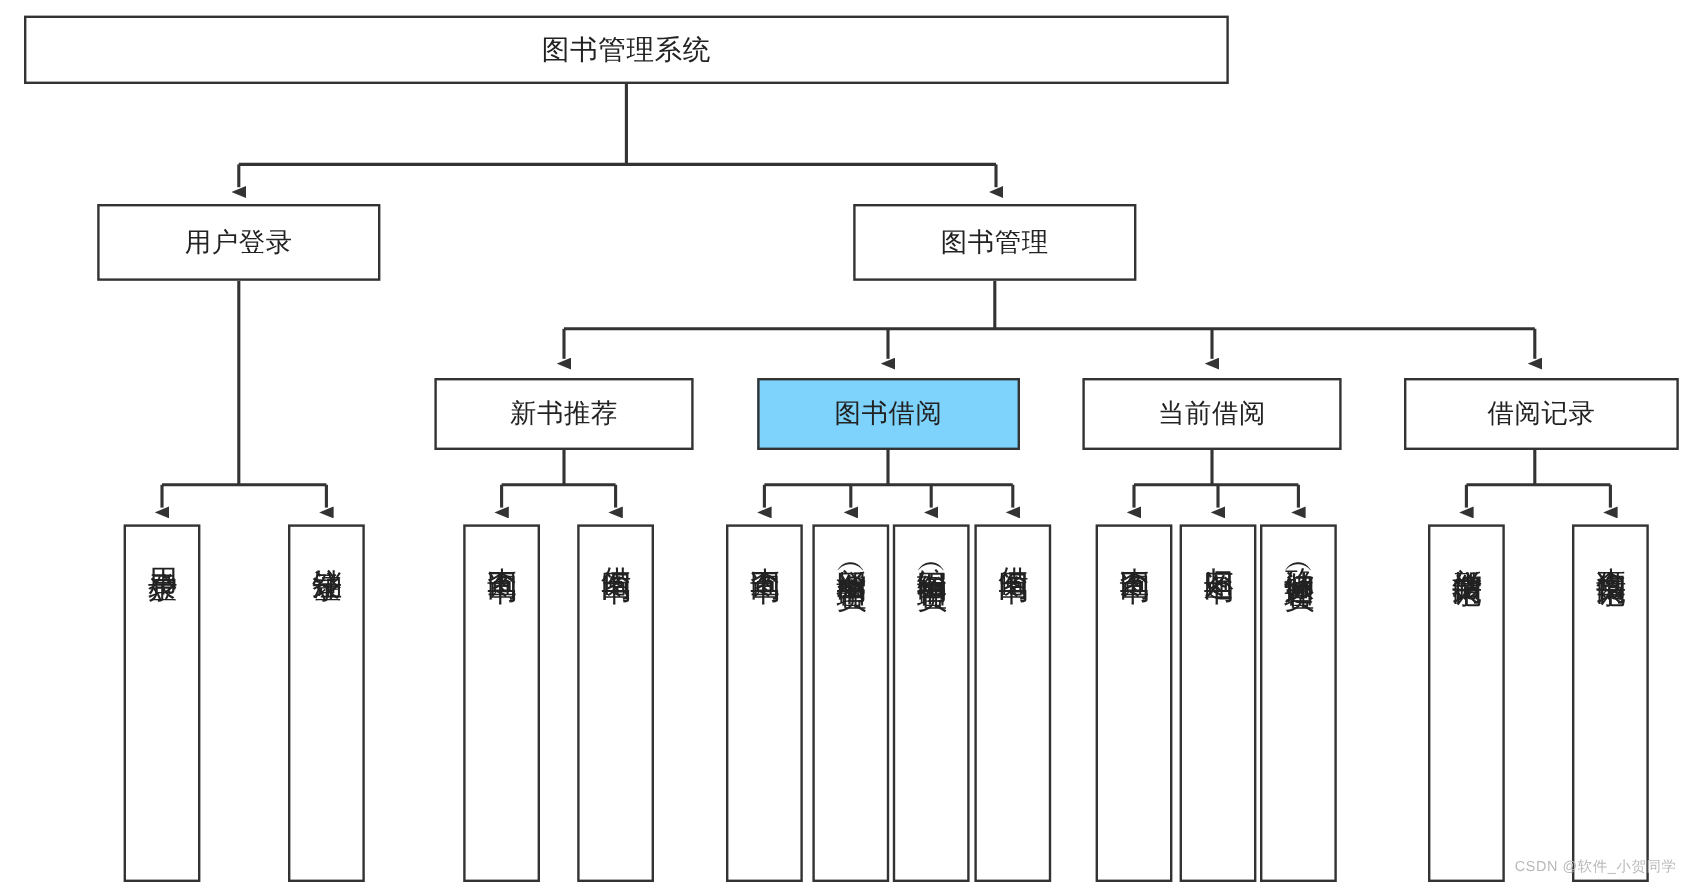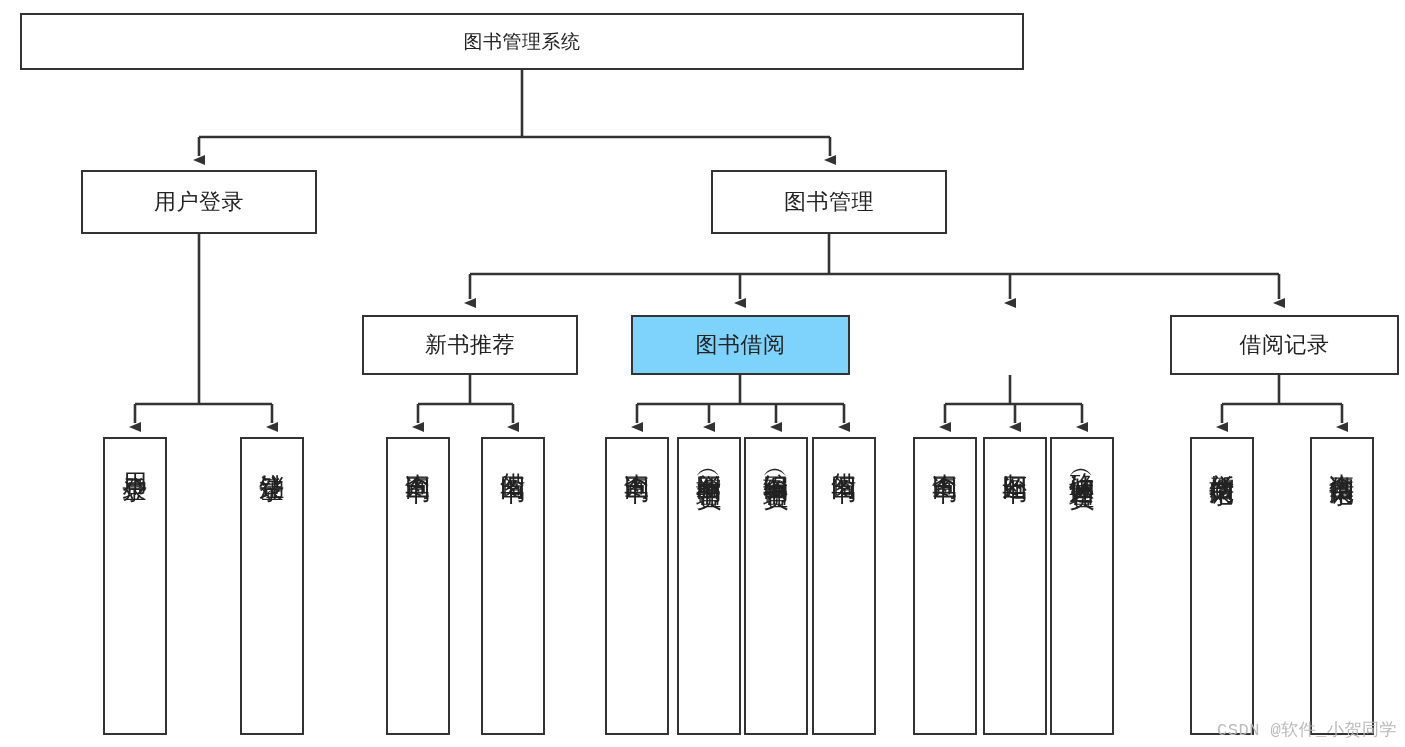--- a/index.html
+++ b/index.html
@@ -41,43 +41,43 @@
   .node-label {
     display: block;
     line-height: 1.12;
     letter-spacing: 0.5px;
     white-space: nowrap;
   }
   .node.horizontal .node-label {
     font-size: 22px;
   }
   .node.root .node-label {
-    font-size: 19px;
+    font-size: 23px;
   }
   .node.vertical {
     align-items: flex-start;
     padding-top: 14px;
   }
   .node.vertical .node-label {
     writing-mode: vertical-rl;
     text-orientation: upright;
     font-size: 25px;
     line-height: 1.05;
     letter-spacing: 2px;
   }
   .watermark {
     position: absolute;
     right: 8px;
-    bottom: 6px;
-    font-size: 17px;
+    bottom: 16px;
+    font-size: 12px;
     color: #b9b9b9;
     letter-spacing: 0.5px;
     z-index: 5;
     white-space: nowrap;
-    font-family: Liberation Mono, monospace;
+    font-family: Liberation Sans, sans-serif;
   }
 </style>
 </head>
 <body>
 
 <div id="diagram" style="background: rgb(255, 255, 255);">
 
   <svg id="edges" viewBox="0 0 1405 747">
     <defs>
       <marker id="arrow" markerWidth="10" markerHeight="12" refX="1" refY="6" orient="auto" markerUnits="userSpaceOnUse">
@@ -138,20 +138,23 @@
   <div class="node horizontal" style="left: 711px; top: 170px; width: 236px; height: 64px; border-color: rgb(51, 51, 51); background: rgb(255, 255, 255); color: rgb(34, 34, 34);">
     <span class="node-label">图书管理</span>
   </div>
 
   <div class="node horizontal" style="left: 362px; top: 315px; width: 216px; height: 60px; border-color: rgb(51, 51, 51); background: rgb(255, 255, 255); color: rgb(34, 34, 34);">
     <span class="node-label">新书推荐</span>
   </div>
   <div class="node horizontal" style="left: 631px; top: 315px; width: 219px; height: 60px; border-color: rgb(51, 51, 51); background: #7dd3fc; color: rgb(34, 34, 34);">
     <span class="node-label">图书借阅</span>
   </div>
+  <div class="node horizontal" style="left: 902px; top: 315px; width: 216px; height: 60px; border-color: rgb(51, 51, 51); background: rgb(255, 255, 255); color: rgb(34, 34, 34);">
+    <span class="node-label">当前借阅</span>
+  </div>
   <div class="node horizontal" style="left: 1170px; top: 315px; width: 229px; height: 60px; border-color: rgb(51, 51, 51); background: rgb(255, 255, 255); color: rgb(34, 34, 34);">
     <span class="node-label">借阅记录</span>
   </div>
 
   <div class="node vertical" style="left: 103px; top: 437px; width: 64px; height: 298px; border-color: rgb(51, 51, 51); background: rgb(255, 255, 255); color: rgb(34, 34, 34);">
     <span class="node-label">用户登录</span>
   </div>
   <div class="node vertical" style="left: 240px; top: 437px; width: 64px; height: 298px; border-color: rgb(51, 51, 51); background: rgb(255, 255, 255); color: rgb(34, 34, 34);">
     <span class="node-label">注销登录</span>
   </div>

